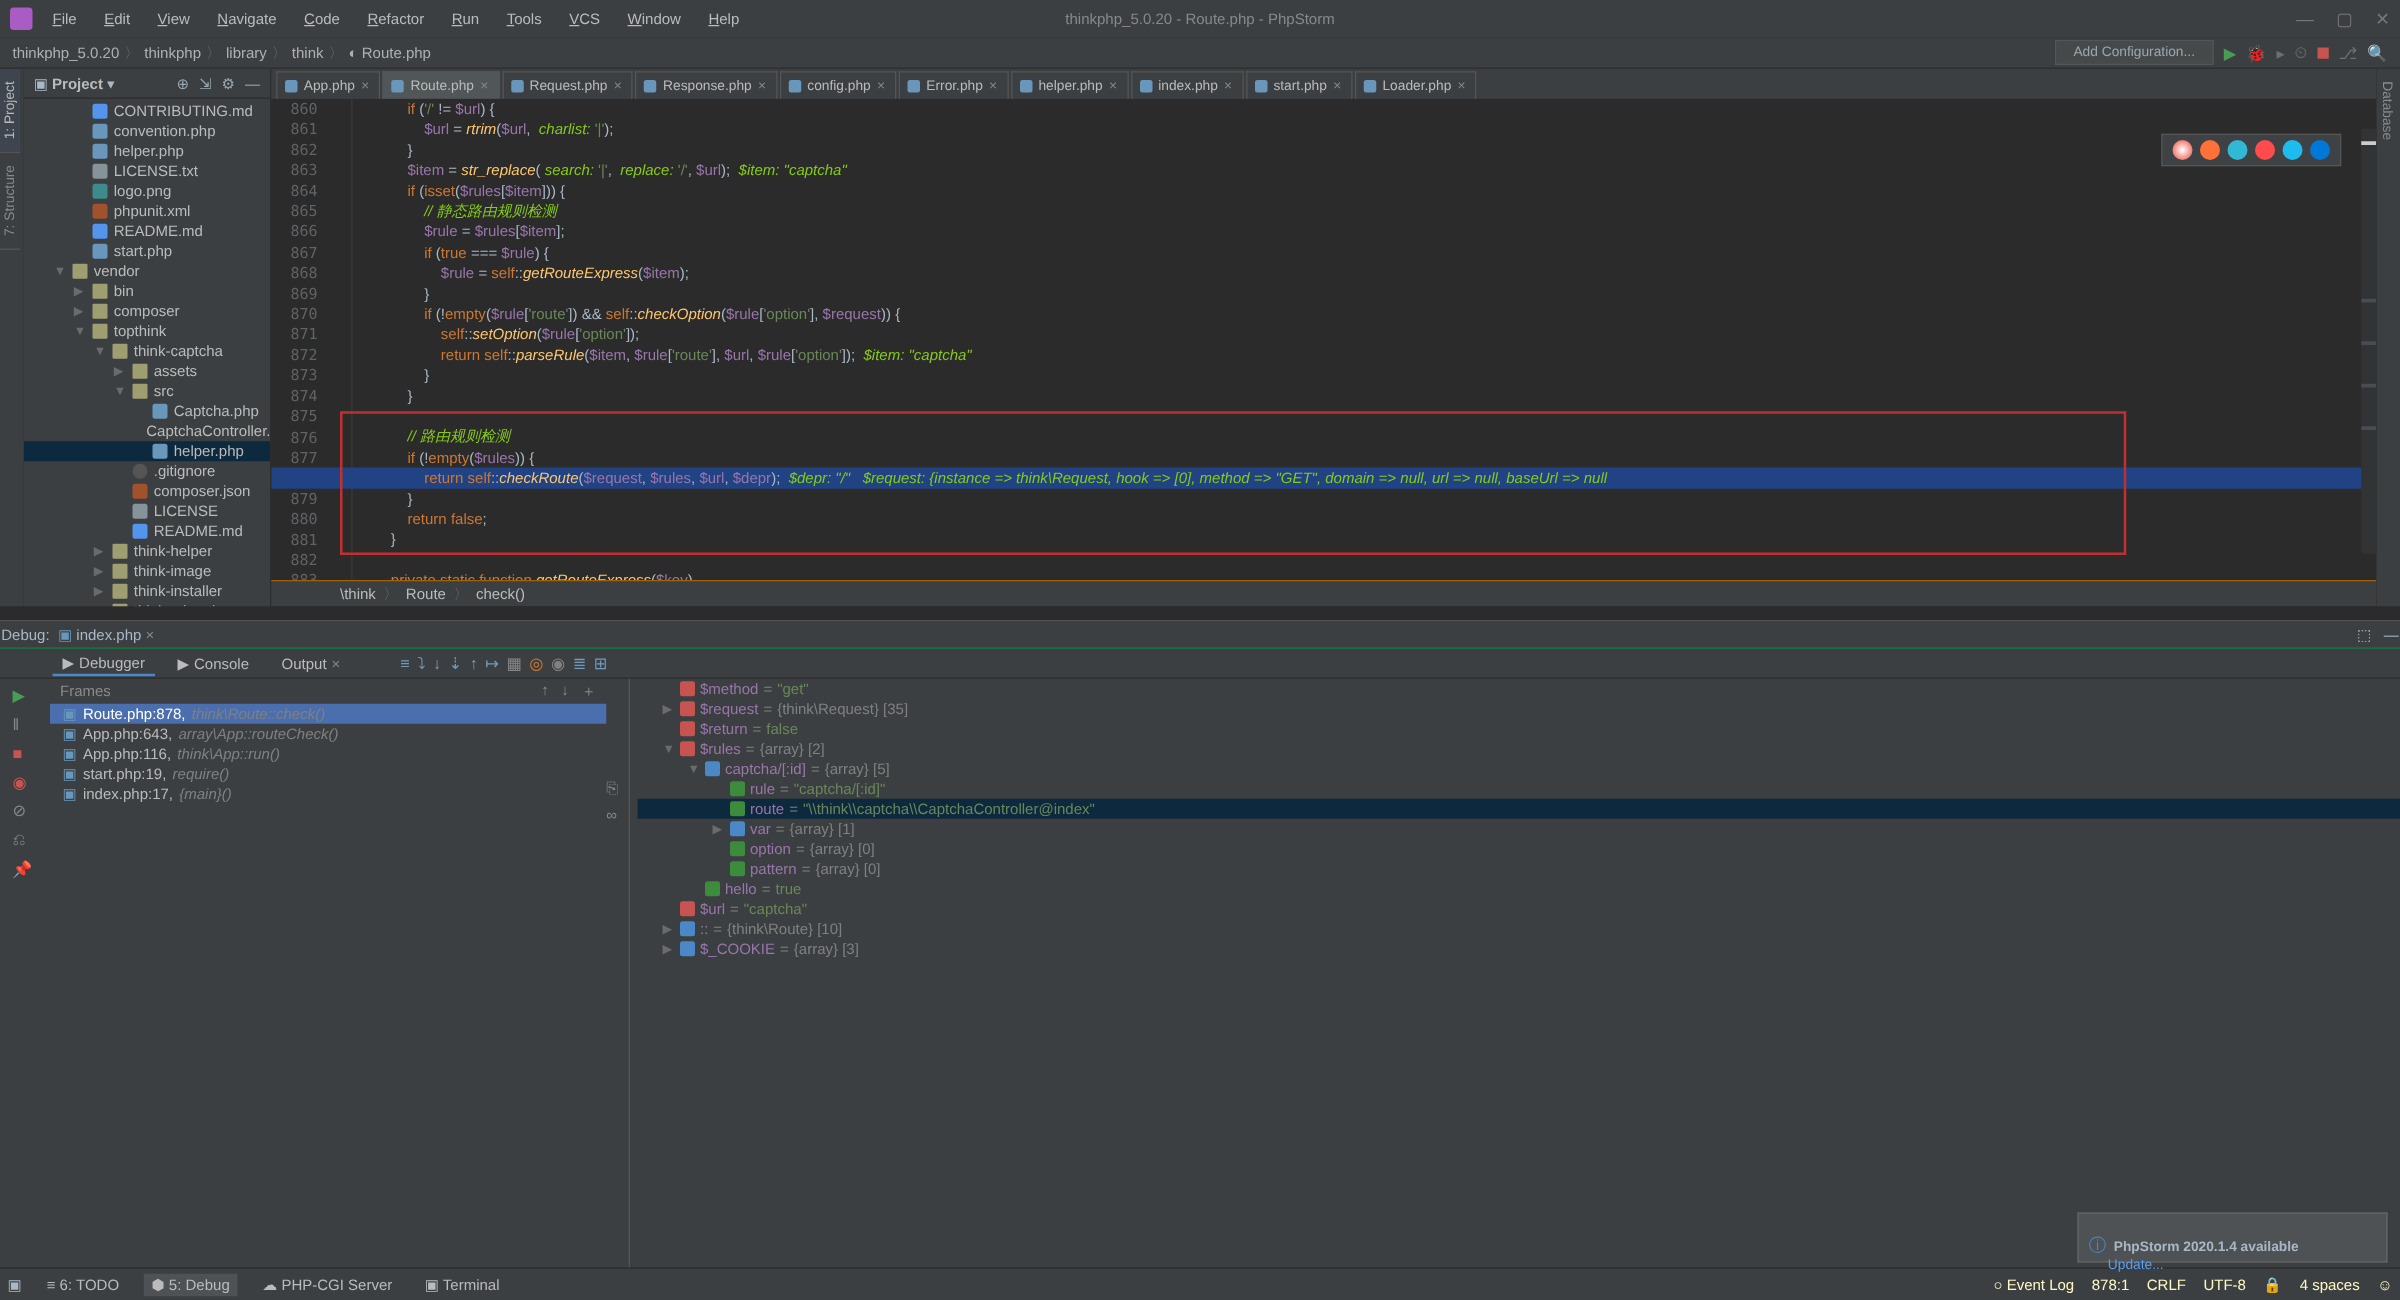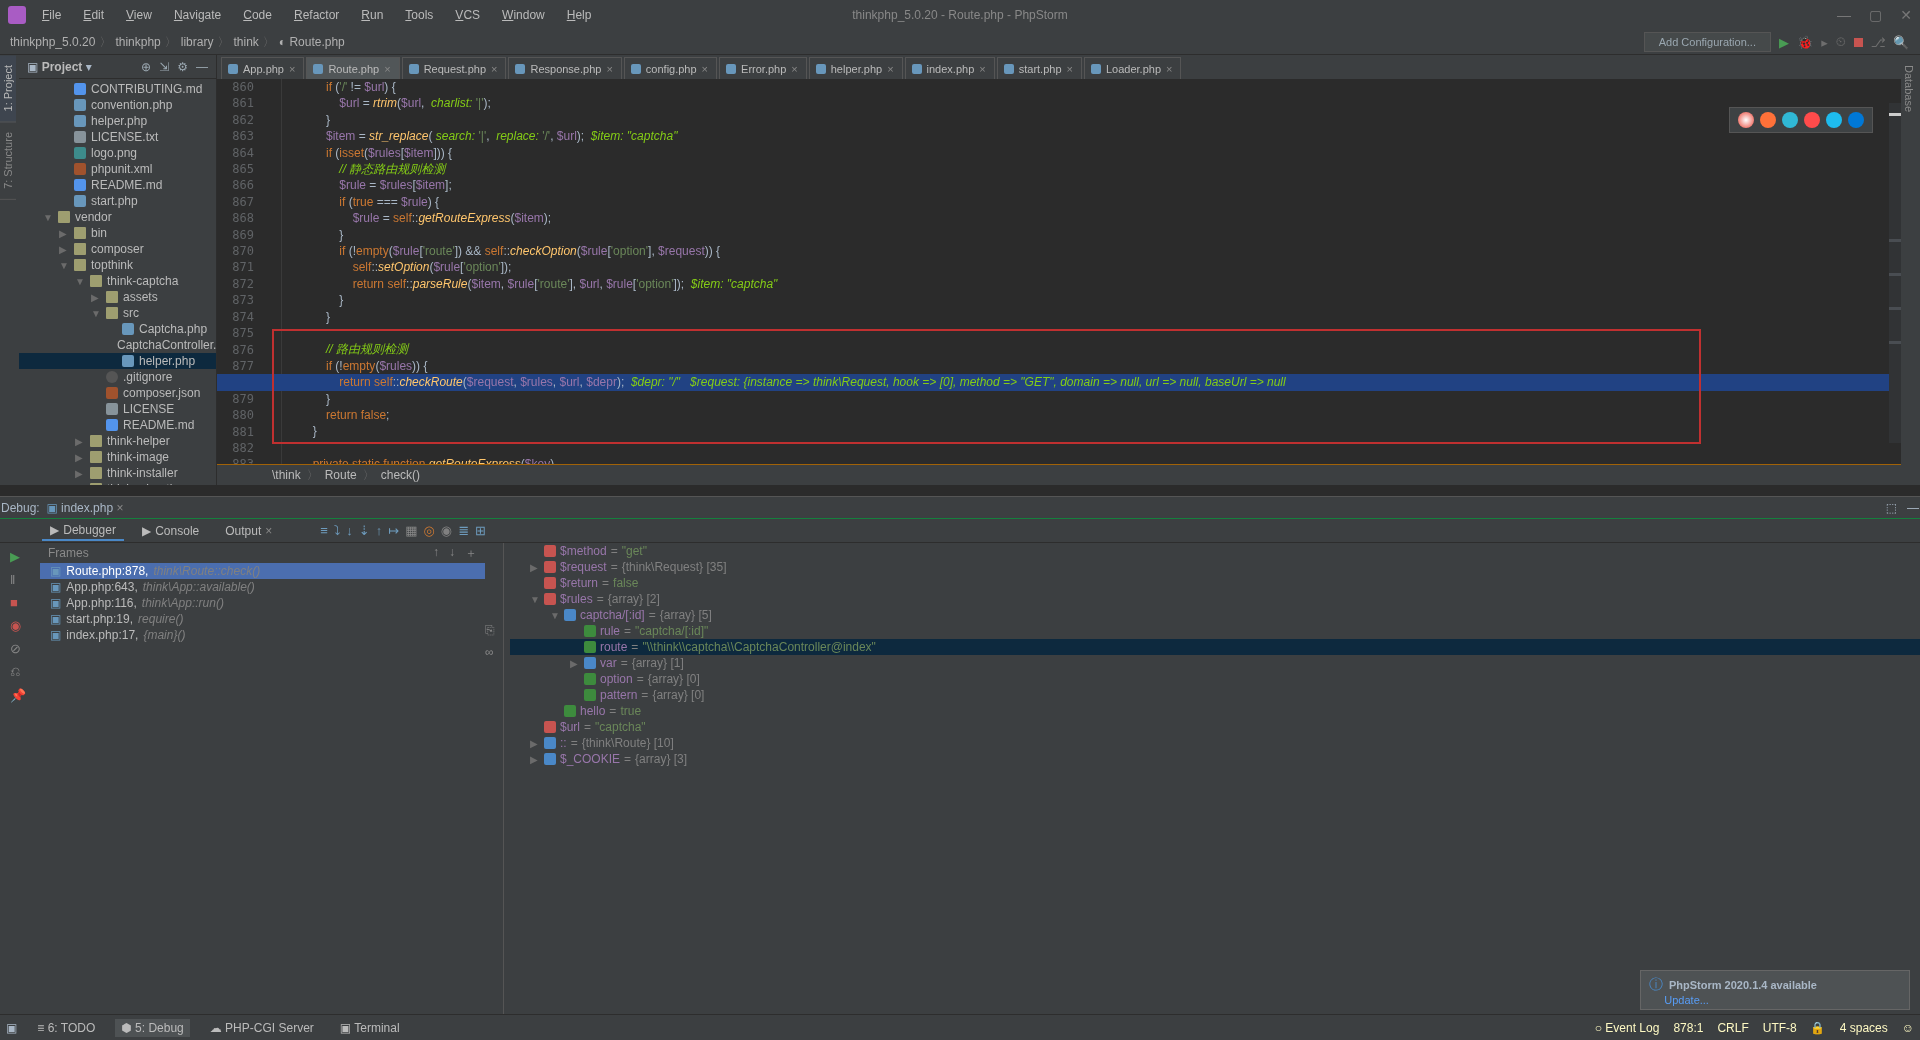--- a/index.html
+++ b/index.html
@@ -99,21 +99,21 @@
 .vn .tw{color:#6b6b6b; width:10px; font-size:10px;} .vn .bx{width:12px;height:12px;display:inline-block;border-radius:2px;}
 .bx.pr{background:#c75450;} .bx.eq{background:#3d8b3d;} .bx.ar{background:#4a88c7;}
 .vn .nm{color:#9876aa;} .vn .eql{color:#808080;} .vn .vv{color:#6a8759;} .vn .dm{color:#808080;}
 
 
 .bottom-tools { position: absolute; left:0; right:0; bottom:0; height:26px; background:#3c3f41; border-top:1px solid #2d2d2d; display:flex; align-items:center; padding: 0 6px; gap: 14px; }
 .bottom-tools .bt { color:#bbb; display:flex; align-items:center; gap:4px; padding:2px 6px; }
 .bottom-tools .bt.active { background:#4e5254; }
 .bottom-tools .right { margin-left:auto; display:flex; gap:14px; color:#fef9c3; align-items:center; }
 
-.update-pop { position:absolute; right:10px; bottom:30px; width:270px; height:40px; background:#4e5254; border:1px solid #666; padding:5px 8px; font-size:11px; }
+.update-pop { position:absolute; right:10px; bottom:30px; width:248px; height:40px; background:#4e5254; border:1px solid #666; padding:17px 8px; font-size:11px; }
 .update-pop .ico{color:#4a88c7; font-size:14px; margin-right:6px;}
 .update-pop a{color:#589df6;}
 </style>
 </head>
 <body>
 
 <div class="titlebar">
   <span style="width:18px;height:18px;background:#a95cc4;display:inline-block;border-radius:3px;margin-right:8px"></span>
   <div class="menu" id="menus">
       <span><u>F</u>ile</span>
@@ -426,21 +426,21 @@
       <div class="frames-head">
           <span>Frames</span>
           <span class="tl">
             <span>↑</span>
             <span>↓</span>
             <span>＋</span>
           </span>
         </div>
       <div class="frames-list" id="frames">
           <div class="fr sel"><span style="color:#6897bb">▣</span> Route.php:878, <span class="dim">think\Route::check()</span></div>
-          <div class="fr"><span style="color:#6897bb">▣</span> App.php:643, <span class="dim">think\App::available()</span></div>
+          <div class="fr"><span style="color:#6897bb">▣</span> App.php:643, <span class="dim">array\App::routeCheck()</span></div>
           <div class="fr"><span style="color:#6897bb">▣</span> App.php:116, <span class="dim">think\App::run()</span></div>
           <div class="fr"><span style="color:#6897bb">▣</span> start.php:19, <span class="dim">require()</span></div>
           <div class="fr"><span style="color:#6897bb">▣</span> index.php:17, <span class="dim">{main}()</span></div>
         </div>
     </div>
     <div style="width:18px;display:flex;flex-direction:column;gap:8px;padding-top:80px;color:#888">
       <span>⎘</span>
       <span>∞</span>
     </div>
     <div class="vars-panel">

